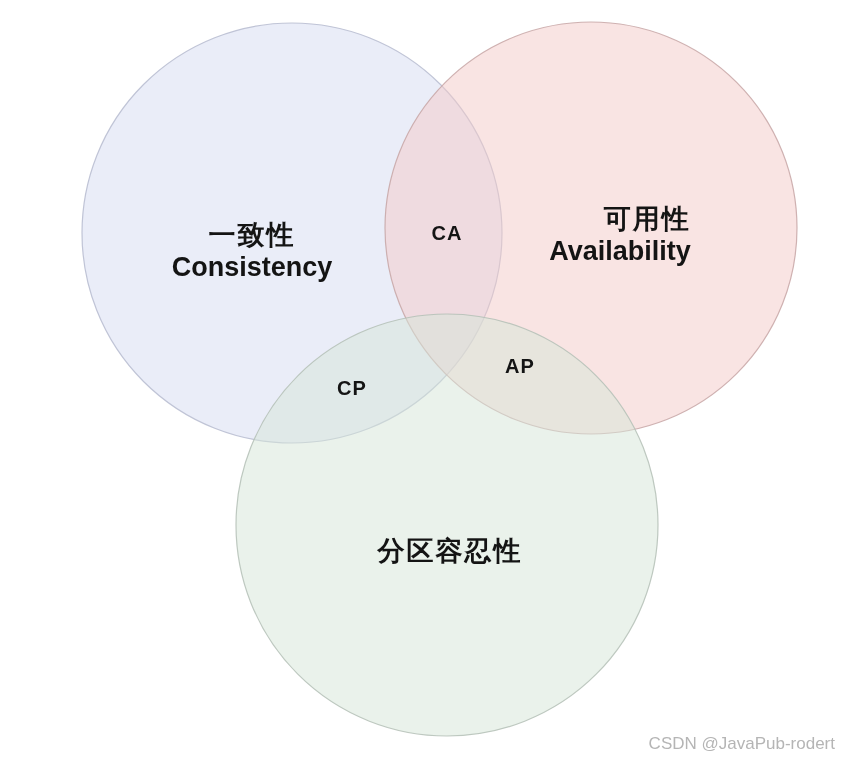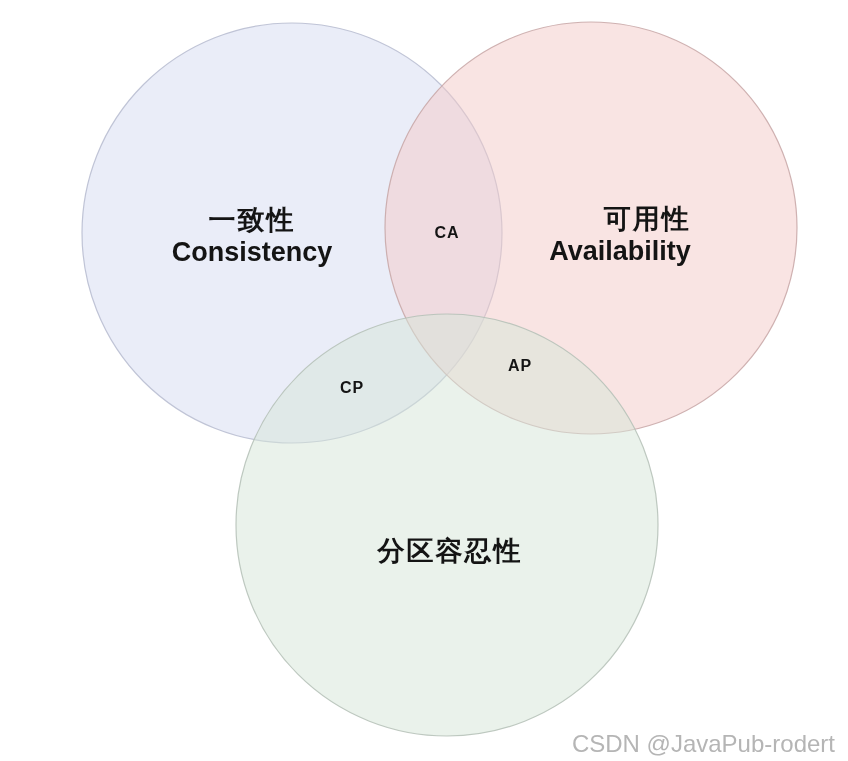--- a/index.html
+++ b/index.html
@@ -18,42 +18,42 @@
     position: absolute;
     transform: translate(-50%, -50%);
     text-align: center;
     color: #141414;
     font-weight: bold;
     white-space: nowrap;
   }
   .circle-label .zh { font-size: 27px; line-height: 33px; letter-spacing: 2px; }
   .circle-label .en { font-size: 27px; line-height: 30px; }
 
-  .lbl-consistency  { left: 252px; top: 235px; }
+  .lbl-consistency  { left: 252px; top: 250px; }
   .lbl-availability { left: 620px; top: 234px; text-align: right; }
   .lbl-partition    { left: 450px; top: 551px; }
 
   .overlap-label {
     position: absolute;
     transform: translate(-50%, -50%);
-    font-size: 16px;
+    font-size: 20px;
     font-weight: bold;
     letter-spacing: 1px;
     color: #141414;
     white-space: nowrap;
   }
   .lbl-ca { left: 447px; top: 233px; }
   .lbl-cp { left: 352px; top: 388px; }
   .lbl-ap { left: 520px; top: 366px; }
 
   .watermark {
     position: absolute;
     right: 13px;
     top: 733px;
-    font-size: 24px;
+    font-size: 17px;
     line-height: 22px;
     color: #b5b5b5;
     text-shadow: 1px 1px 0 #ffffff;
     white-space: nowrap;
   }
 </style>
 </head>
 <body>
 
 <div class="stage">

